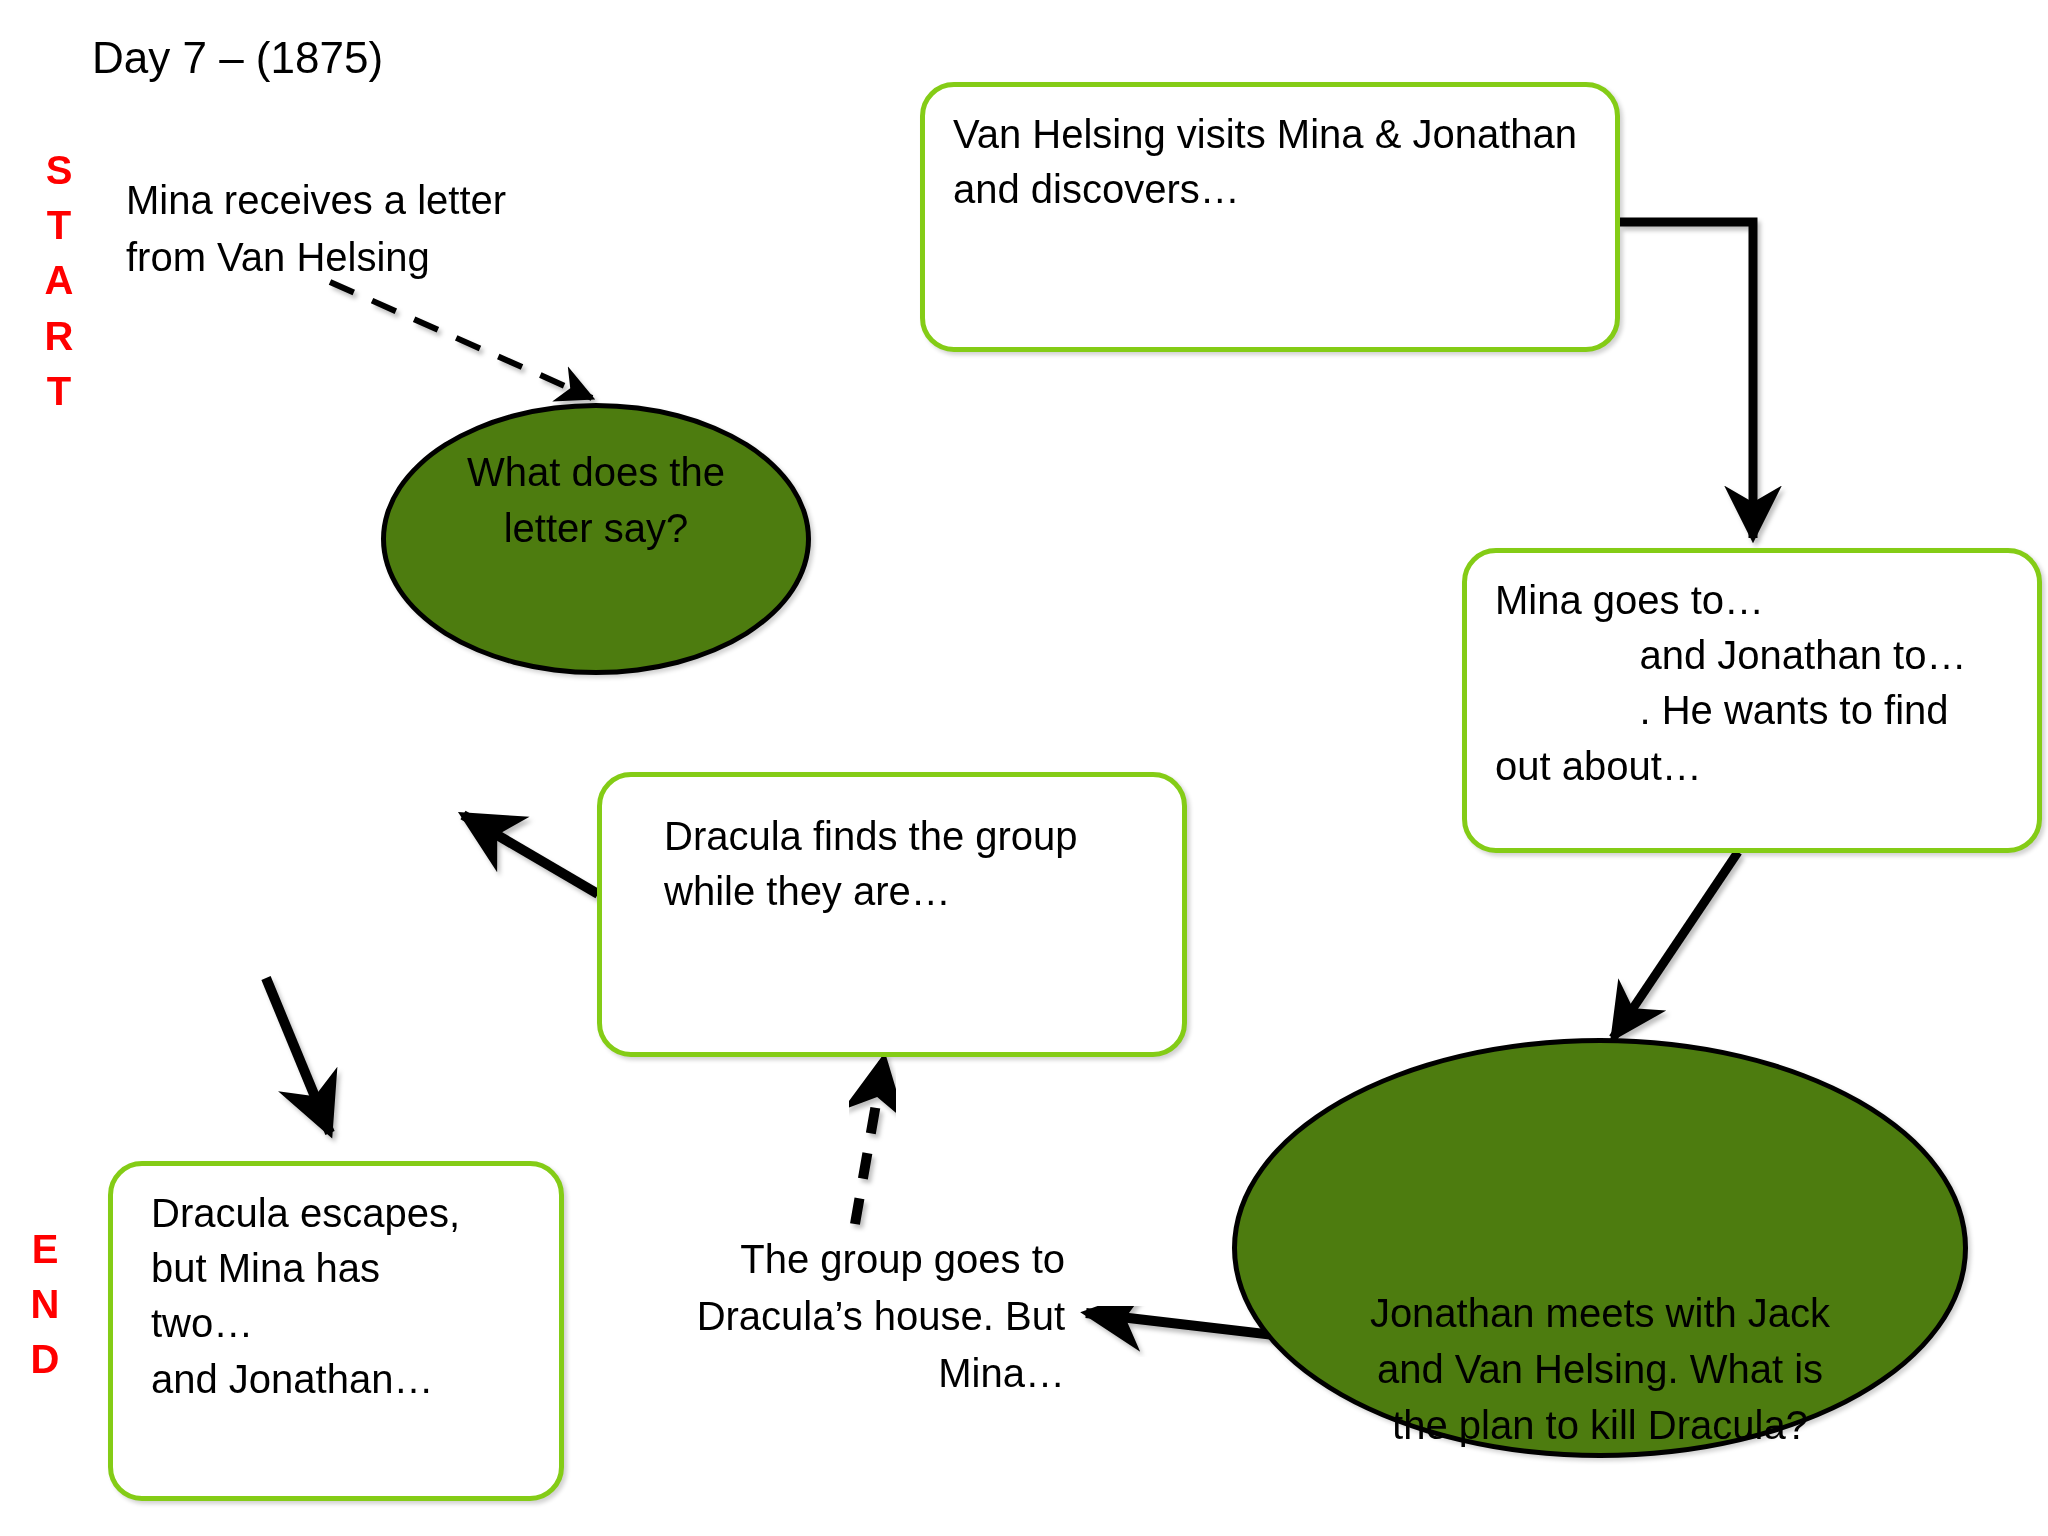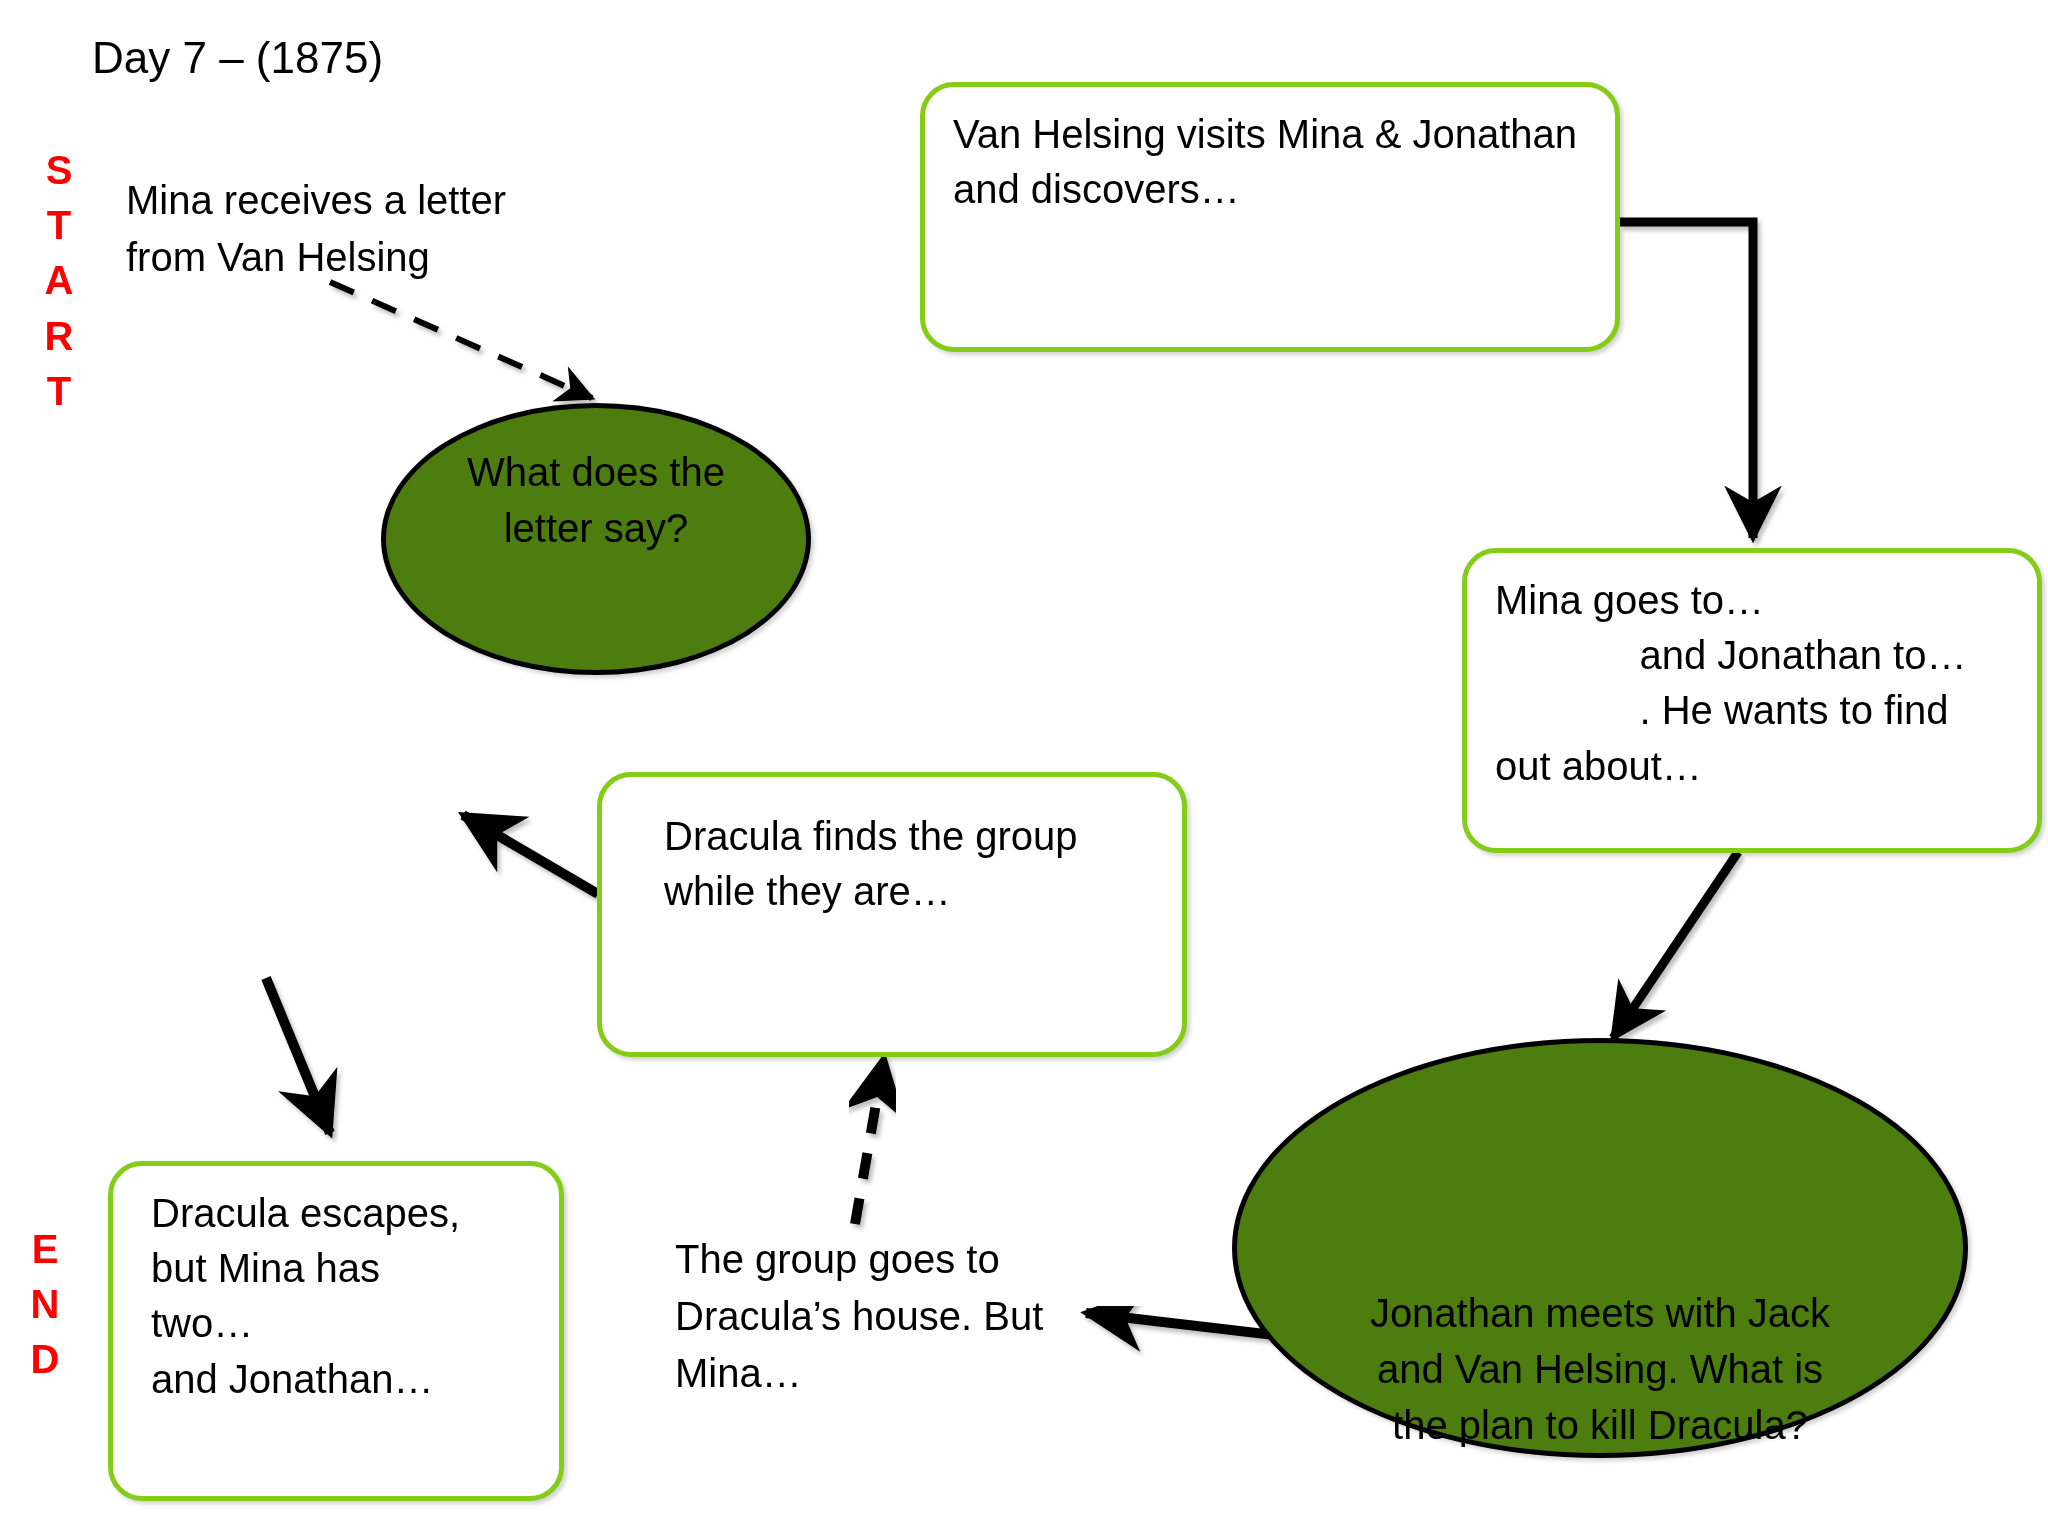--- a/index.html
+++ b/index.html
@@ -59,21 +59,21 @@
     text-align: center;
     white-space: pre-wrap;
     width: 76%;
   }
   .plain {
     font-size: 40px;
     line-height: 1.42;
     white-space: pre-wrap;
   }
   .plain.left { text-align: left; }
-  .plain.center { text-align: left; }
+  .plain.center { text-align: right; }
   .title {
     font-size: 44px;
     line-height: 1.2;
     white-space: nowrap;
   }
   .vert-label {
     font-size: 40px;
     font-weight: 700;
     line-height: 1.38;
     color: #FF0000;

